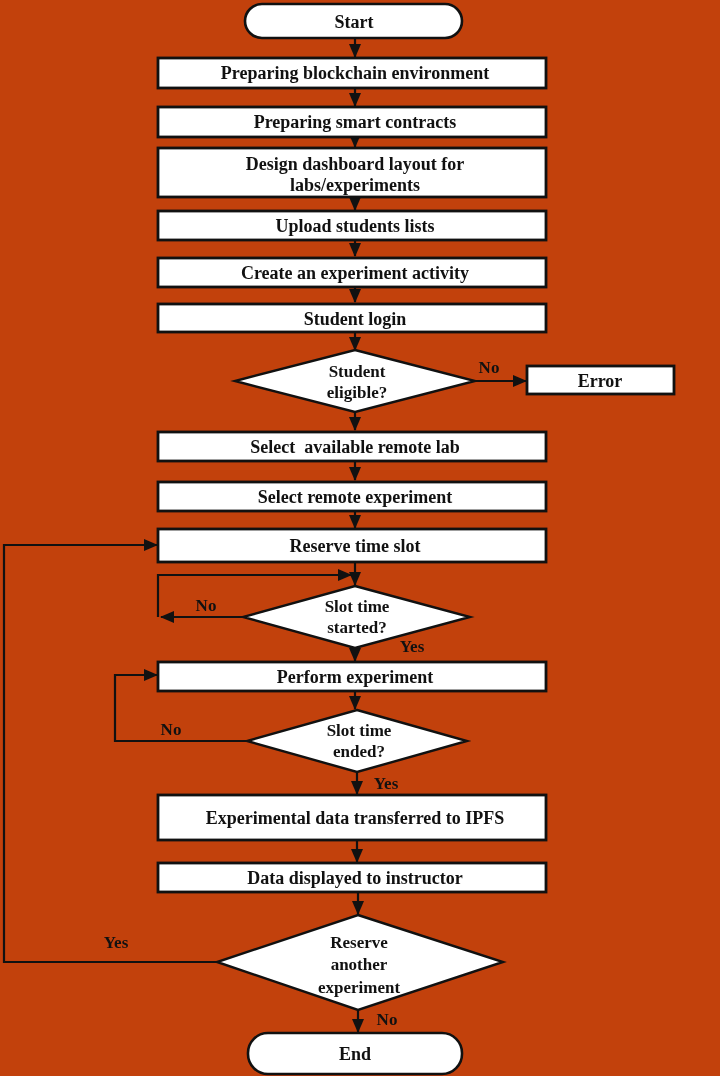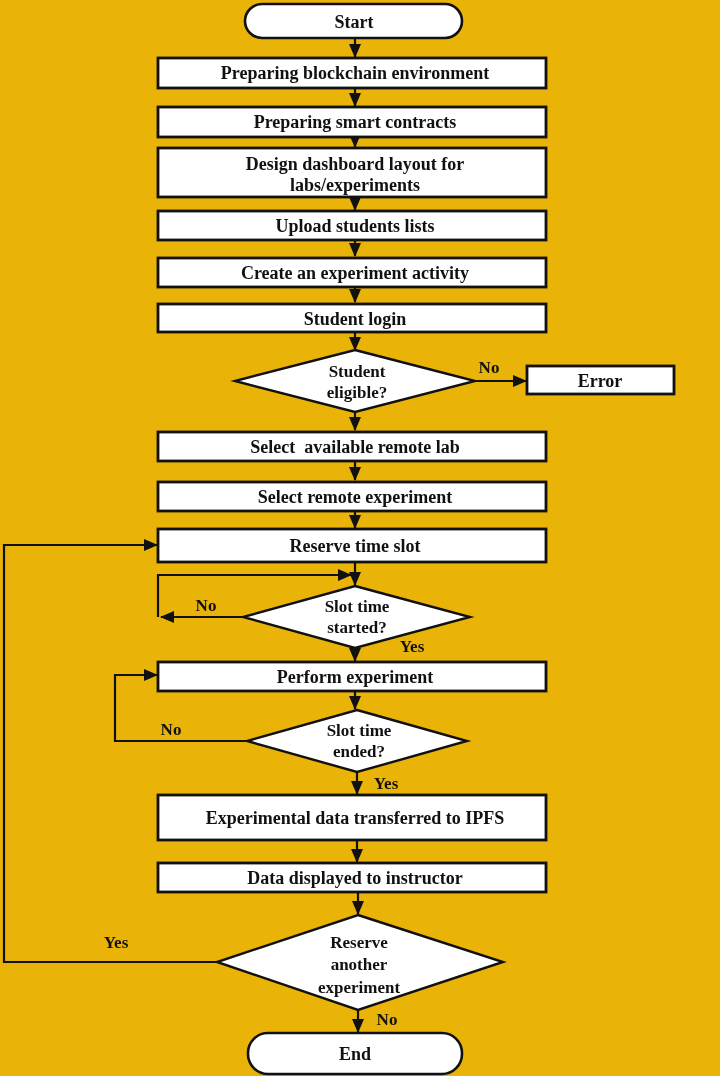--- a/index.html
+++ b/index.html
@@ -4,21 +4,21 @@
 <style>
   html, body {
     margin: 0;
     padding: 0;
     background: #ffffff;
   }
   .figure-wrap {
     position: relative;
     width: 720px;
     height: 1076px;
-    background: #eab308;
+    background: #c2410c;
     overflow: hidden;
     font-family: "Liberation Serif", "DejaVu Serif", serif;
   }
   svg text {
     font-family: "Liberation Serif", "DejaVu Serif", serif;
     font-weight: bold;
     fill: #111111;
     white-space: pre;
   }
   .shape {

